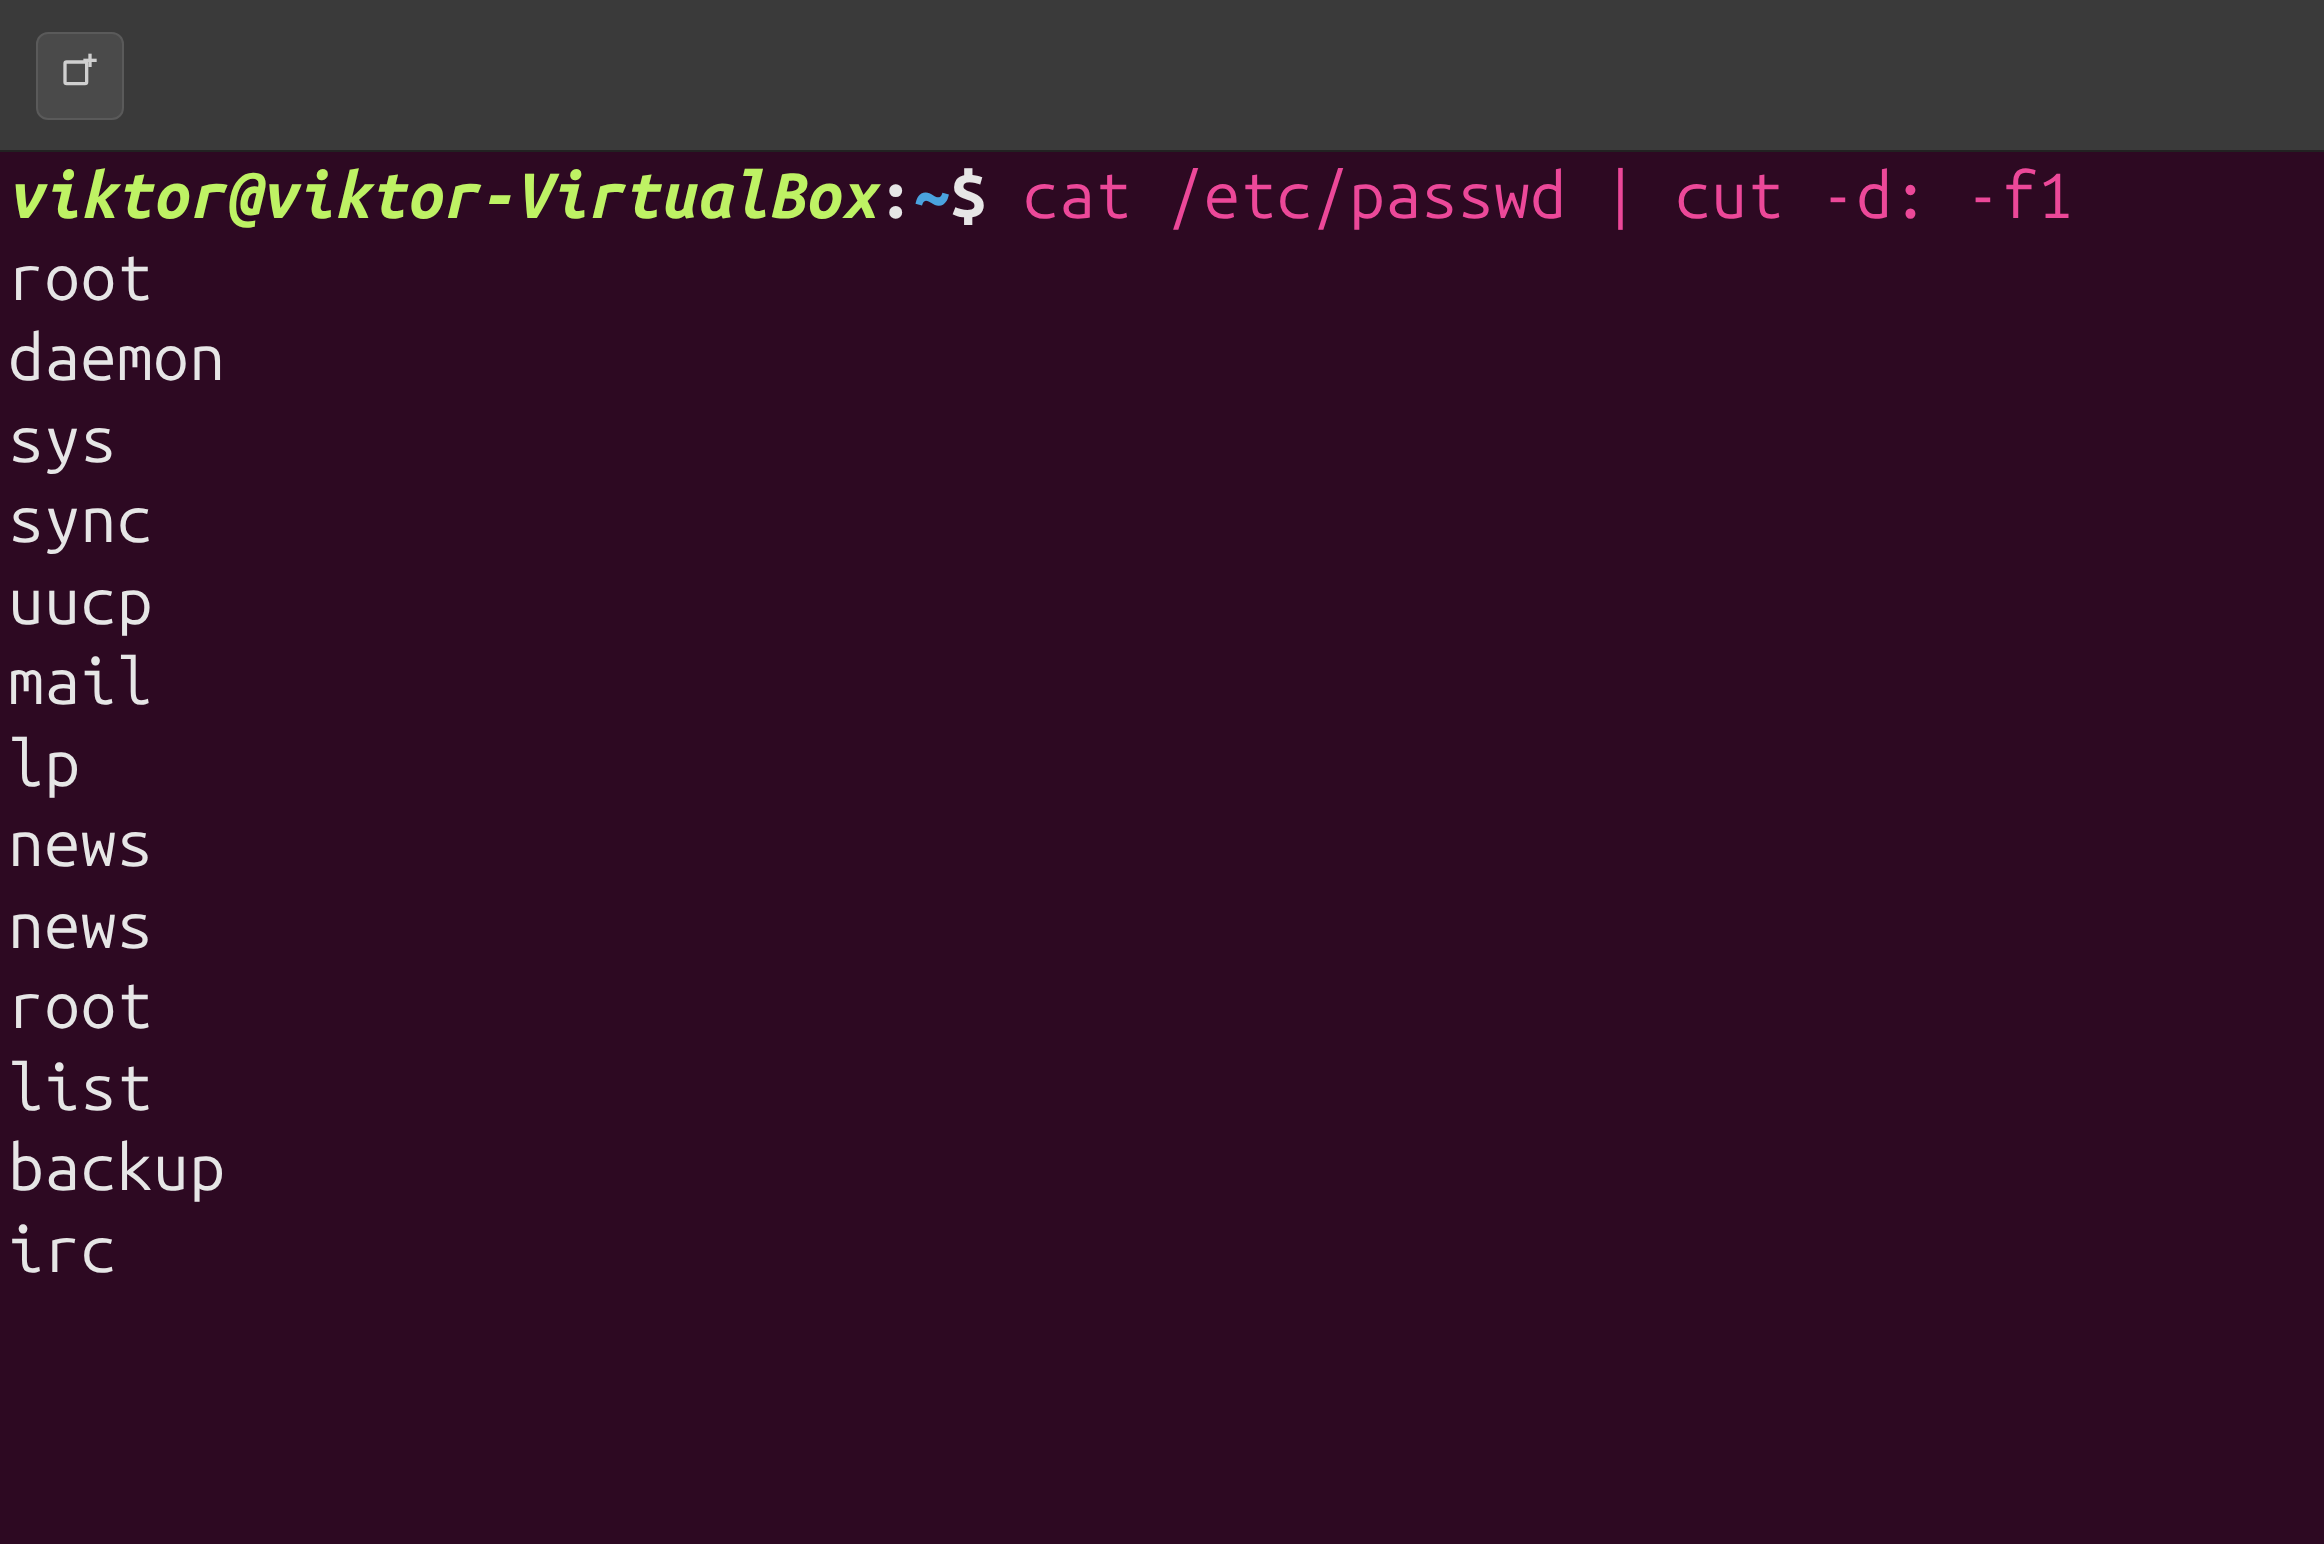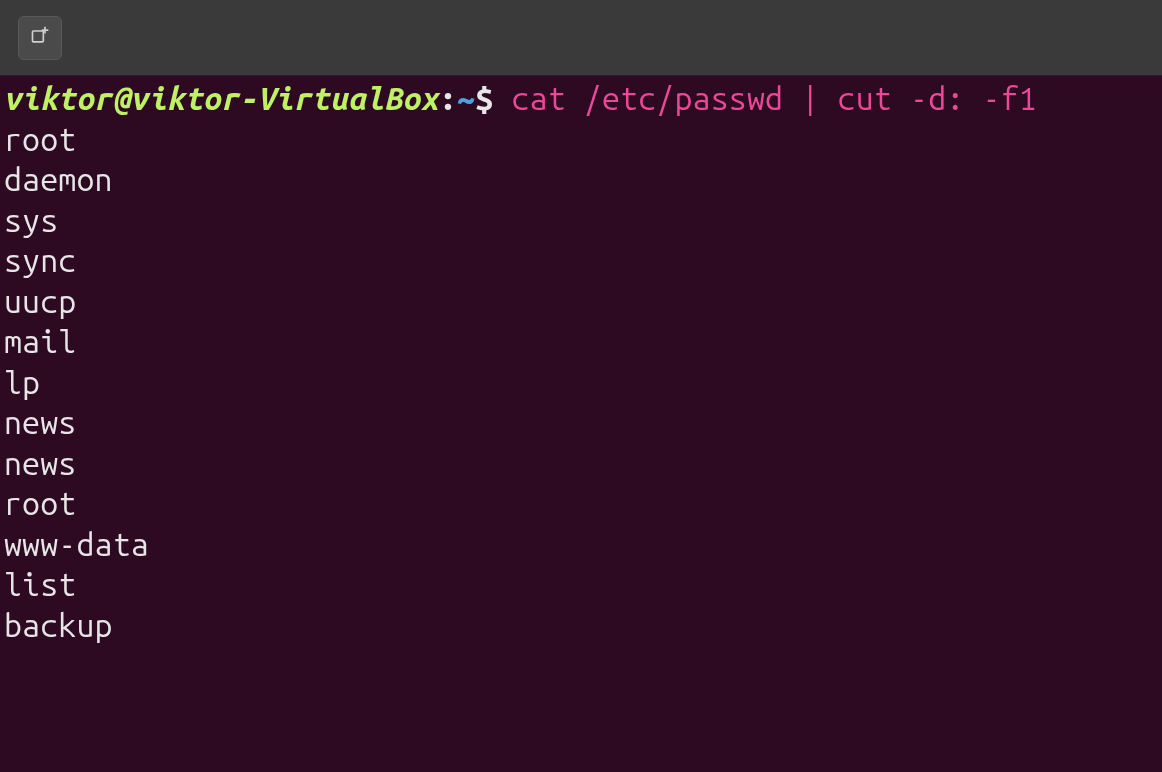--- a/index.html
+++ b/index.html
@@ -94,17 +94,17 @@
       <div class="output-line">root</div>
       <div class="output-line">daemon</div>
       <div class="output-line">sys</div>
       <div class="output-line">sync</div>
       <div class="output-line">uucp</div>
       <div class="output-line">mail</div>
       <div class="output-line">lp</div>
       <div class="output-line">news</div>
       <div class="output-line">news</div>
       <div class="output-line">root</div>
-      <div class="output-line">www-data</div>
       <div class="output-line">list</div>
       <div class="output-line">backup</div>
+      <div class="output-line">irc</div>
     </div>
 </div>
 
 </body></html>

